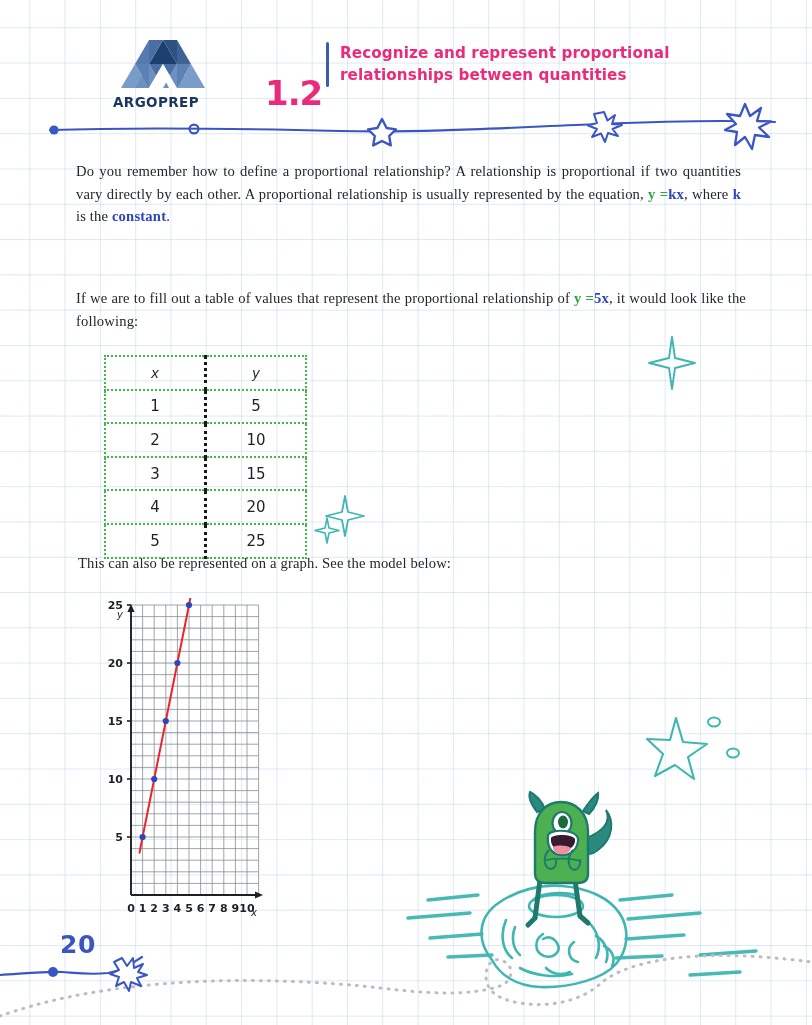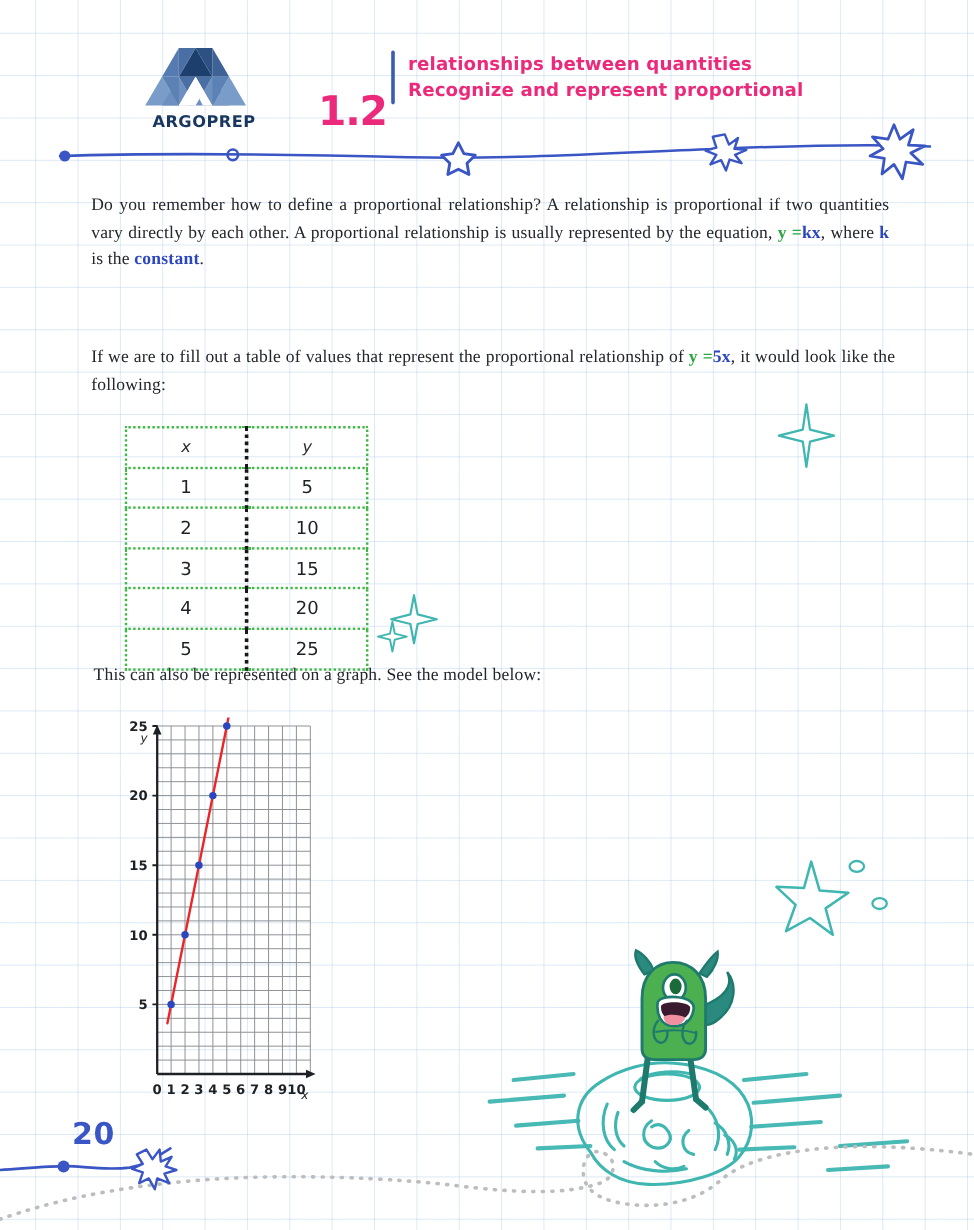--- a/index.html
+++ b/index.html
@@ -19,21 +19,21 @@
       linear-gradient(to bottom, rgba(164,199,231,0.38) 1px, transparent 1px);
     background-size:35.3px 35.3px;
     background-position:-6px -8px;
   }
   .abs{position:absolute;}
   .nosel{user-select:none;}
 
   
   #logo-wrap{left:113px;top:38px;width:100px;height:72px;}
   #logo-text{
-    position:absolute;left:0;top:56px;width:100px;text-align:right;
+    position:absolute;left:0;top:56px;width:100px;text-align:left;
     font-family:"DejaVu Sans", sans-serif;
     font-size:13.5px;font-weight:700;letter-spacing:.4px;color:#18365e;
   }
   #lesson-num{
     left:265px;top:44px;width:60px;
     font-family:"DejaVu Sans", sans-serif;
     font-size:34px;font-weight:700;color:#ec2a7b;line-height:1;
     letter-spacing:-1px;
     margin-top:32px;
   }
@@ -220,22 +220,22 @@
       <polygon points="50,26 36,26 43,38" fill="#4a6fa5"></polygon>
       <polygon points="50,26 64,26 57,38" fill="#4a6fa5"></polygon>
       <polygon points="36,50 50,26 64,50 56,50 50,38 44,50" fill="#ffffff"></polygon>
     </svg>
     <div id="logo-text">ARGOPREP</div>
   </div>
 
   <div class="abs nosel" id="lesson-num">1.2</div>
   <div class="abs" id="title-divider"></div>
   <div class="abs nosel" id="lesson-title">
+    <div>Recognize and represent proportional</div>
     <div>relationships between quantities</div>
-    <div>Recognize and represent proportional</div>
   </div>
 
   <div class="abs para nosel" id="p1"><span>Do you remember how to define a proportional relationship? A relationship is proportional if two quantities vary directly by each other. A proportional relationship is usually represented by the equation, </span><span class="g">y =</span><span class="b">kx</span><span>, where </span><span class="b">k</span><span> is the </span><span class="bc">constant</span><span>.</span></div>
 
 
   <div class="abs para nosel" id="p3"><span>If we are to fill out a table of values that represent the proportional relationship of </span><span class="g">y =</span><span class="b">5x</span><span>, it would look like the following:</span></div>
 
   <div class="abs para nosel" id="p4">This can also be represented on a graph. See the model below:</div>
 
   <div class="abs" id="vtable">

